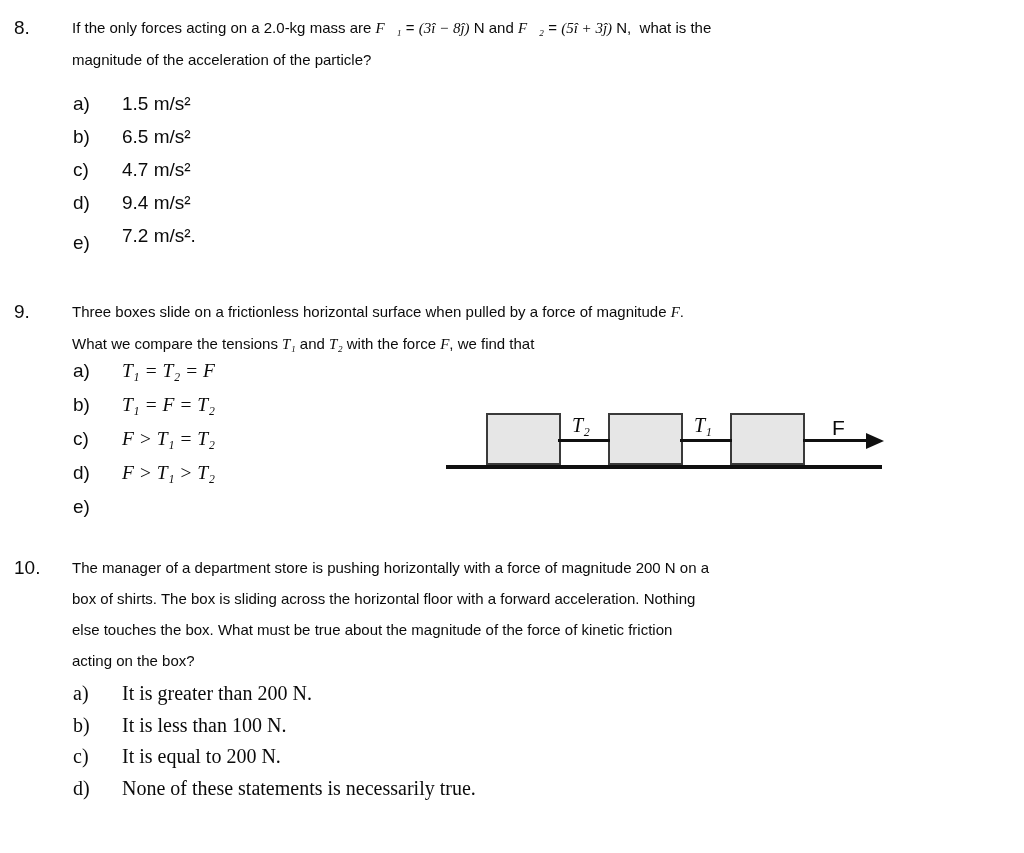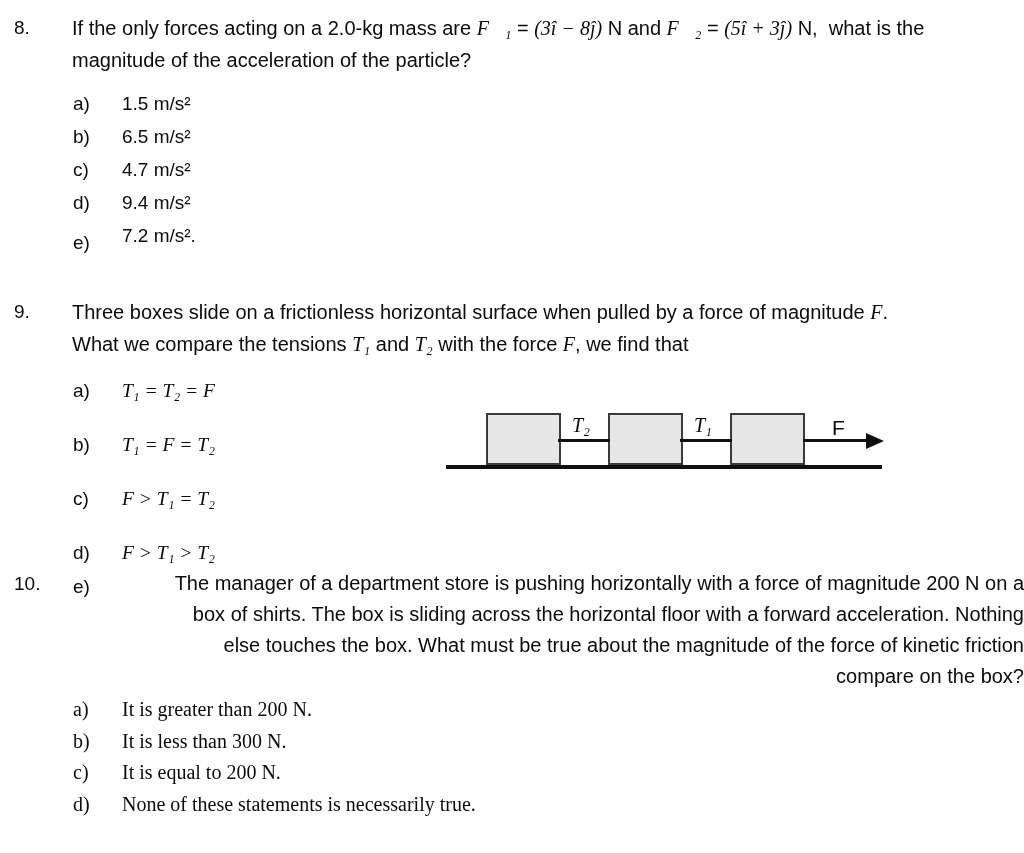--- a/index.html
+++ b/index.html
@@ -10,31 +10,31 @@
     color:#0b0b0b;
     font-family:"Liberation Sans","DejaVu Sans",sans-serif;
     overflow:hidden;
   }
   .question {
     position:absolute; left:0; width:1024px;
     display:grid; grid-template-columns:72px auto;
   }
   .q8 { top:12px; }
   .q9 { top:296px; }
-  .q10 { top:568px; }
+  .q10 { top:552px; }
   .qnum {
     padding-left:14px;
     font-size:19px; line-height:32px;
   }
   .q10 .qnum { line-height:31px; }
   .stem-line {
-    font-size:20px; line-height:32px;
+    font-size:15px; line-height:32px;
     white-space:pre;
   }
-  .q10 .stem-line { line-height:31px;text-align:right; }
+  .q10 .stem-line { line-height:31px; }
   .math {
     font-family:"Liberation Serif","DejaVu Serif",serif;
     font-style:italic;
   }
   .options { }
   .q8 .options { margin-top:11px; }
   .q9 .options { margin-top:-6px; }
   .q10 .options { margin-top:2px; }
   .opt { display:flex; align-items:baseline; }
   .q8 .opt { line-height:33px; font-size:19px; }
@@ -42,21 +42,20 @@
   .q10 .opt { line-height:31.5px; font-size:20px; }
   .opt-letter { flex:none; width:49px; margin-left:1px; }
   .q10 .opt-letter,
   .q10 .opt-text {
     font-family:"Liberation Serif","DejaVu Serif",serif;
   }
   .q9 .opt-text {
     font-family:"Liberation Serif","DejaVu Serif",serif;
     font-style:italic; font-size:19.5px;
     white-space:pre;
-    margin-top:20px;
   }
   .letter-drop { position:relative; top:7px; }
   .opt-text { white-space:pre; }
 
   
   .diagram { position:absolute; left:446px; top:408px; width:440px; height:64px; }
   .dbox {
     position:absolute; top:5px; width:71px; height:48px;
     background:#e6e6e6; border:2px solid #3a3a3a;
   }
@@ -166,30 +165,30 @@
     <div class="dlabel t1">T₁</div>
     <div class="dlabel f">F</div>
   </div>
 
   <section class="question q10">
     <div class="qnum">10.</div>
     <div class="qbody">
       <div class="stem-line">The manager of a department store is pushing horizontally with a force of magnitude 200 N on a</div>
       <div class="stem-line">box of shirts. The box is sliding across the horizontal floor with a forward acceleration. Nothing</div>
       <div class="stem-line">else touches the box. What must be true about the magnitude of the force of kinetic friction</div>
-      <div class="stem-line">compare on the box?</div>
+      <div class="stem-line">acting on the box?</div>
 
       <div class="options">
         <div class="opt">
           <span class="opt-letter">a)</span>
           <span class="opt-text">It is greater than 200 N.</span>
         </div>
         <div class="opt">
           <span class="opt-letter">b)</span>
-          <span class="opt-text">It is less than 300 N.</span>
+          <span class="opt-text">It is less than 100 N.</span>
         </div>
         <div class="opt">
           <span class="opt-letter">c)</span>
           <span class="opt-text">It is equal to 200 N.</span>
         </div>
         <div class="opt">
           <span class="opt-letter">d)</span>
           <span class="opt-text">None of these statements is necessarily true.</span>
         </div>
       </div>

